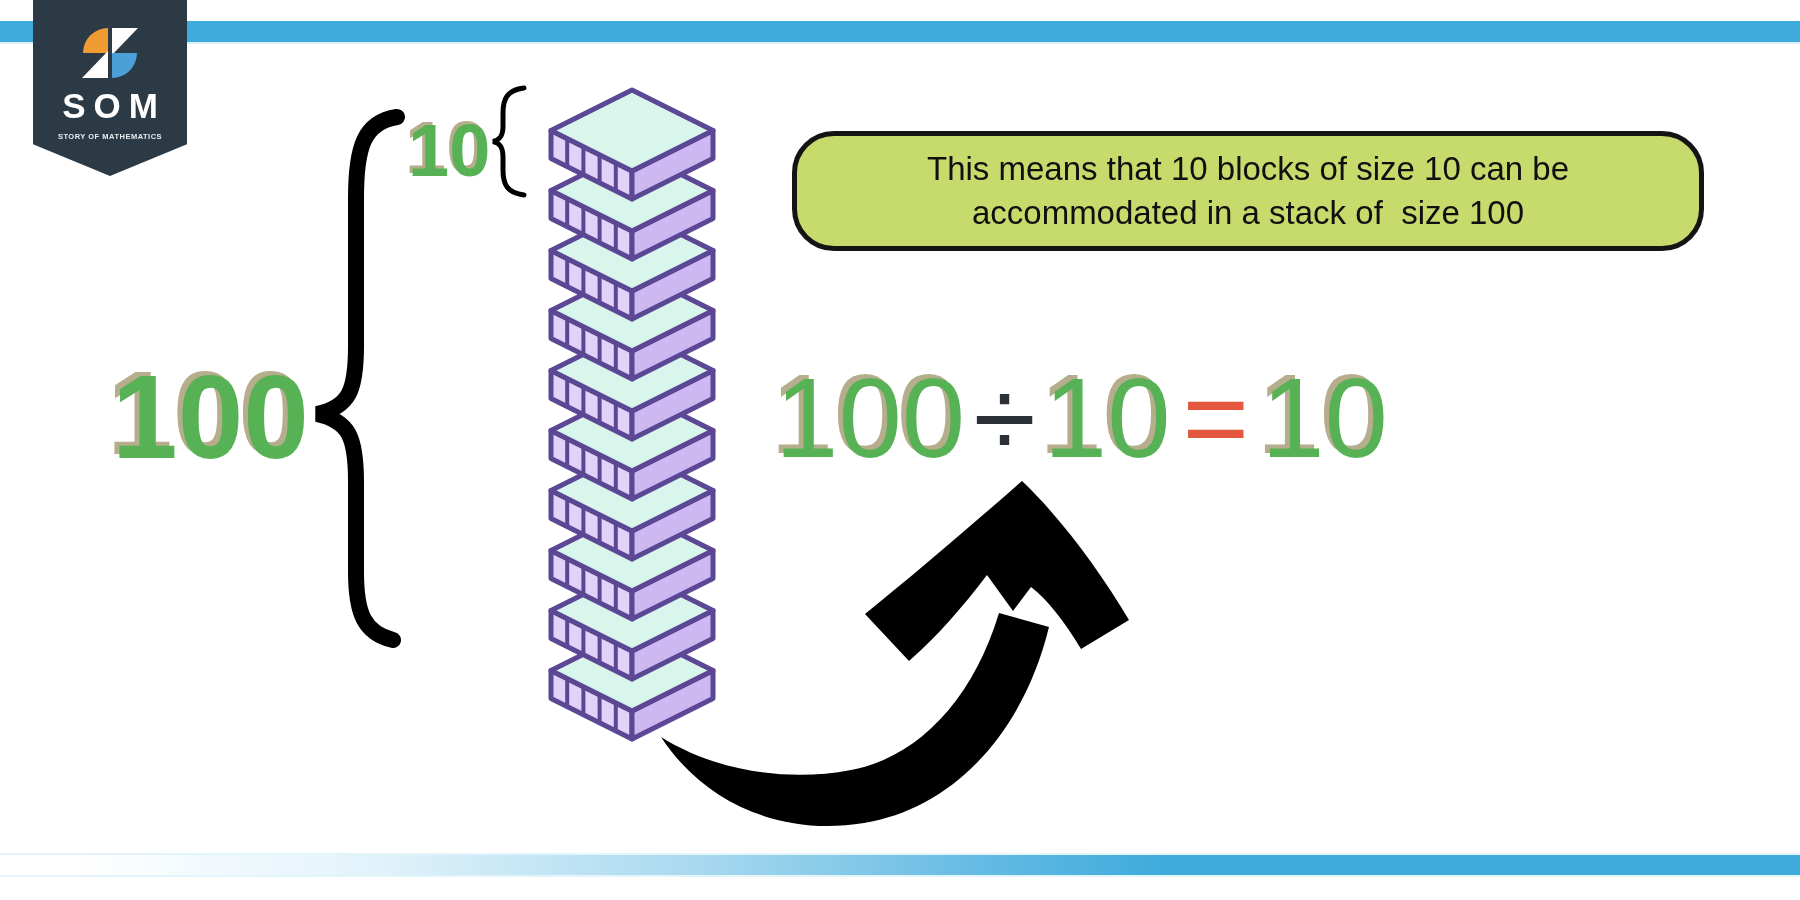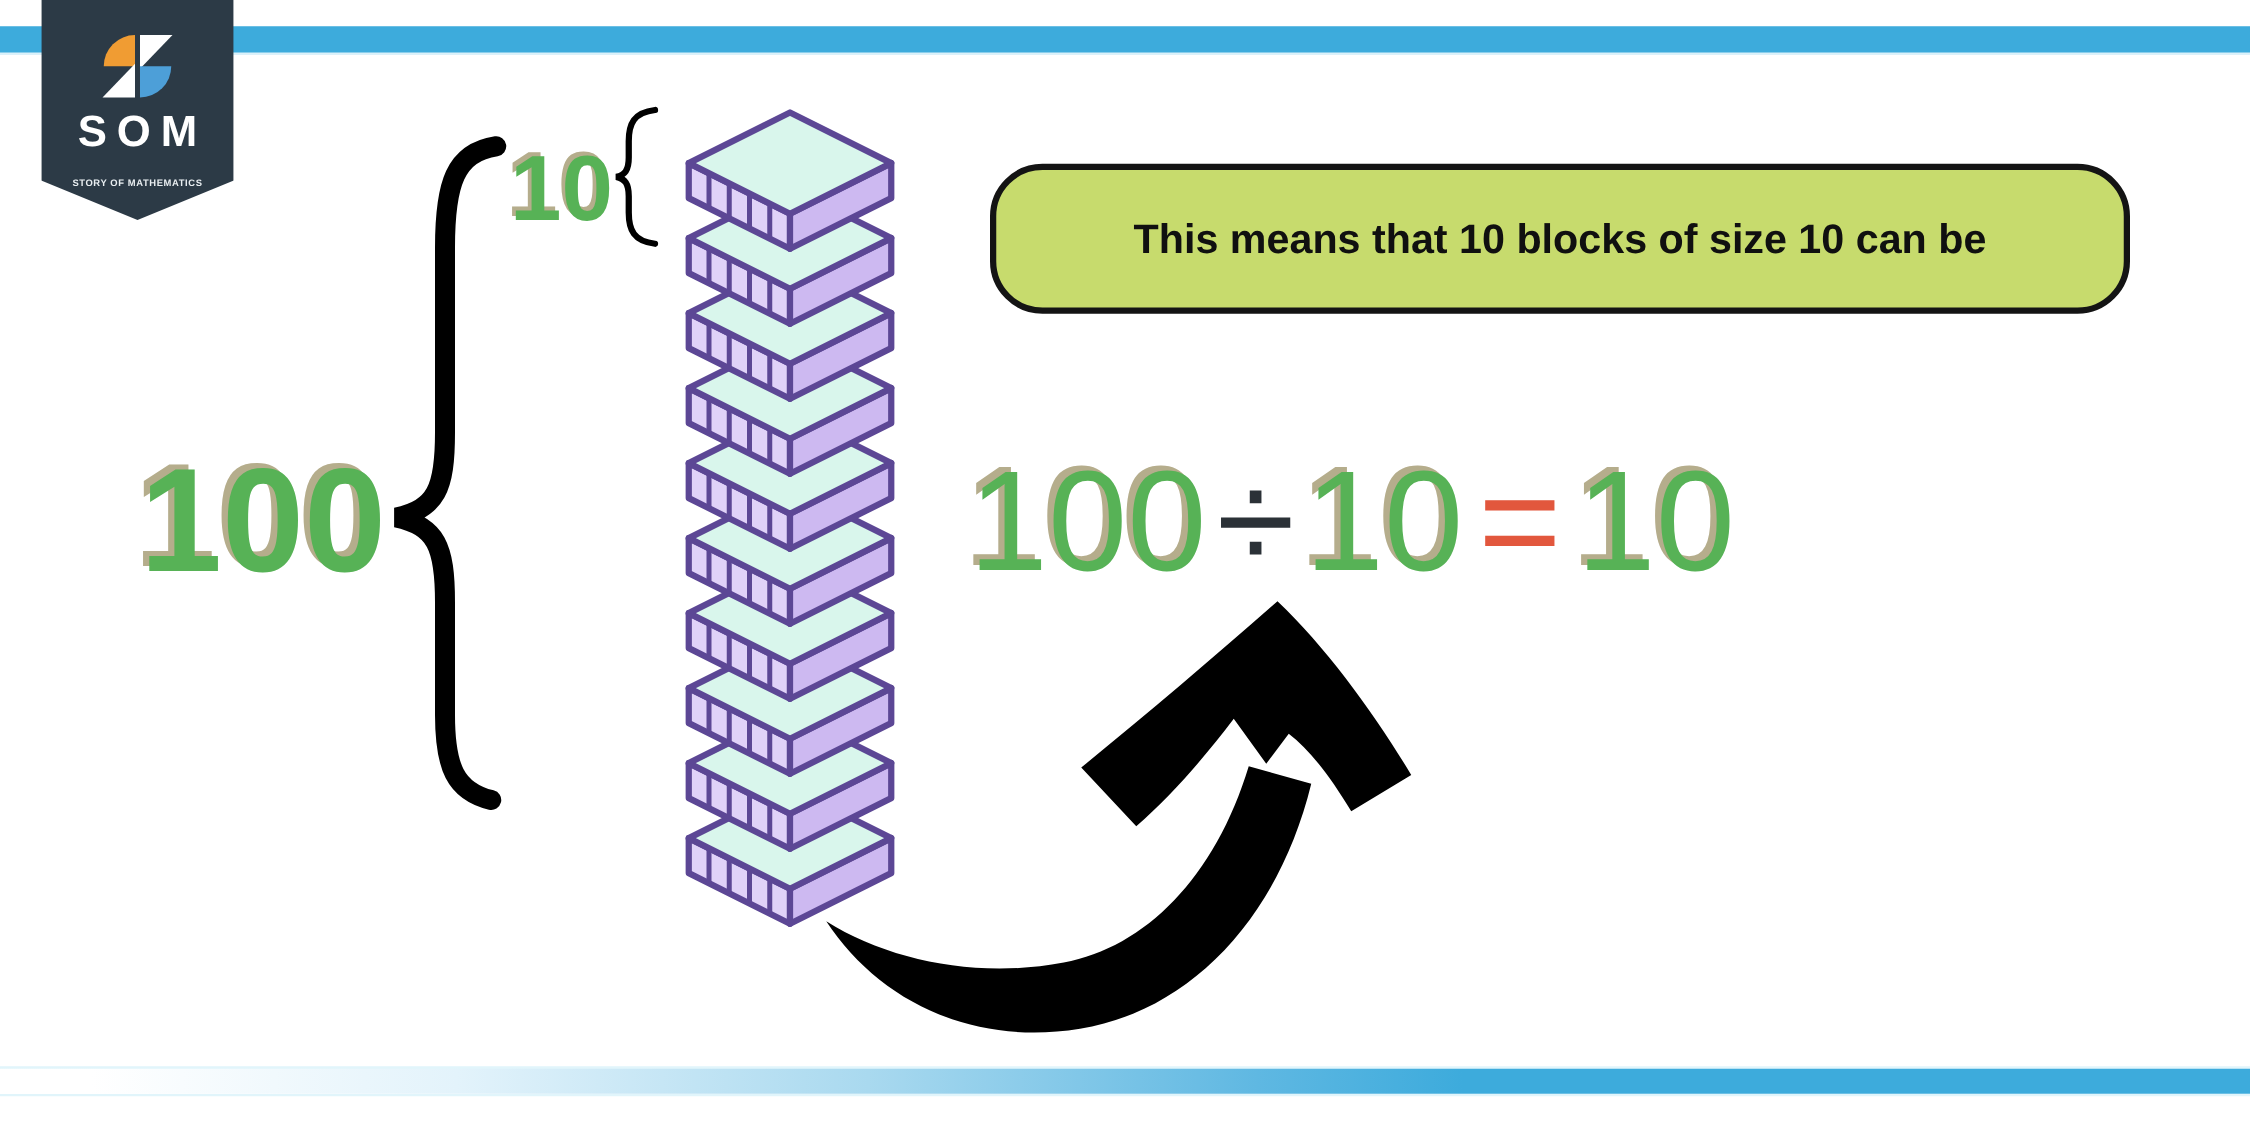--- a/index.html
+++ b/index.html
@@ -50,21 +50,21 @@
   .logo-som {
     margin-top: 7px;
     color: #ffffff;
     font-size: 35px;
     font-weight: 700;
     letter-spacing: 8px;
     text-indent: 8px;
     line-height: 1;
   }
   .logo-tagline {
-    margin-top: 20px;
+    margin-top: 10px;
     color: #e8edf0;
     font-size: 7.5px;
     font-weight: 700;
     letter-spacing: 0.5px;
     line-height: 1;
     white-space: nowrap;
   }
 
   
   .graphics {
@@ -116,21 +116,21 @@
     border-radius: 42px;
     z-index: 4;
     display: flex;
     flex-direction: column;
     align-items: center;
     justify-content: center;
   }
   .callout-line {
     color: #101010;
     font-size: 33px;
-    font-weight: 700;
+    font-weight: 400;
     line-height: 1.32;
     white-space: pre;
     text-align: center;
   }
 </style>
 </head>
 <body>
 
 <div class="canvas">
 
@@ -187,15 +187,16 @@
 
   <div class="big-num label-100">100</div>
   <div class="big-num label-10">10</div>
 
   <div class="equation">
     <span class="eq-green">100</span><span class="eq-divide">÷</span><span class="eq-green">10</span><span class="eq-equals">=</span><span class="eq-green">10</span>
   </div>
 
   <div class="callout">
     <div class="callout-line">This means that 10 blocks of size 10 can be</div>
+    <div class="callout-line">accommodated in a stack of  size 100</div>
   </div>
 
 </div>
 
 </body></html>

